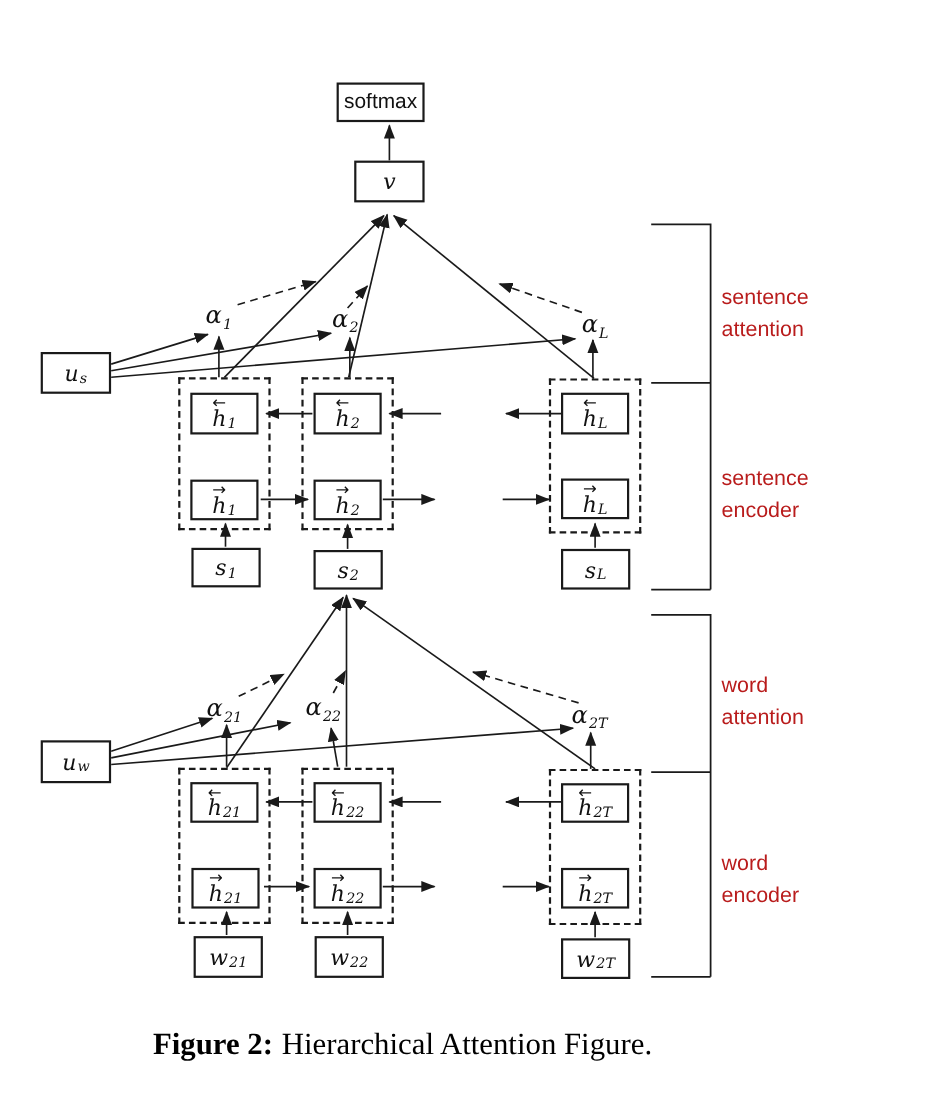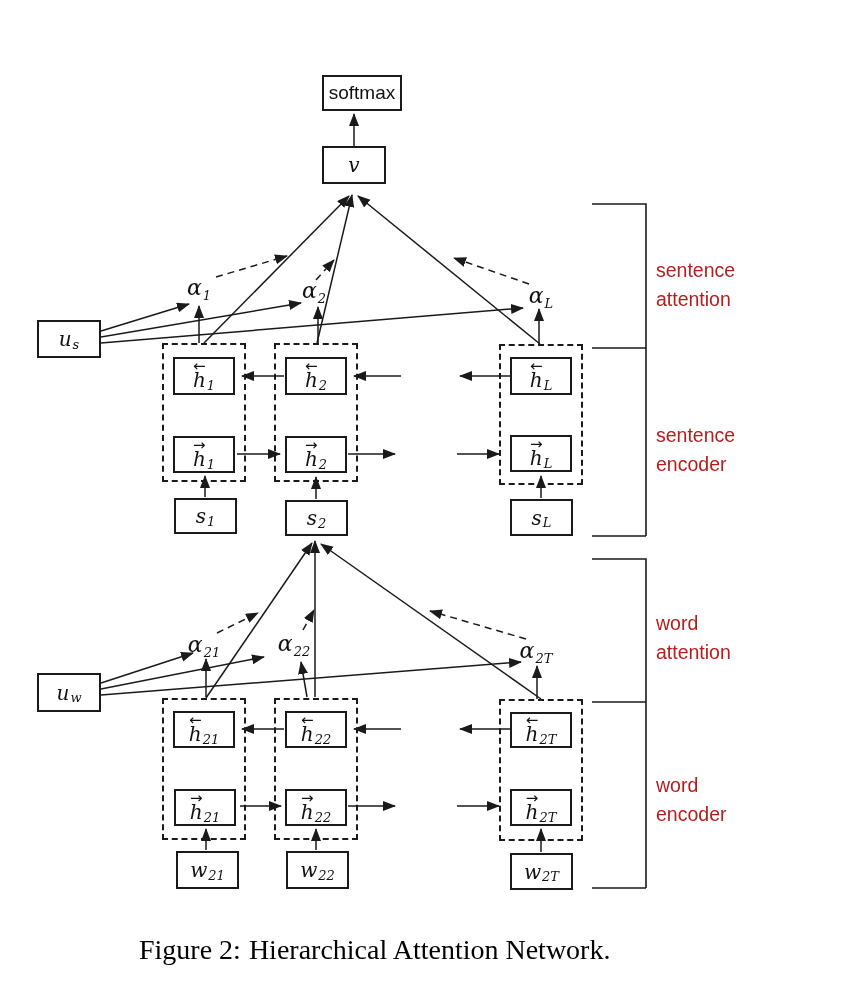--- a/index.html
+++ b/index.html
@@ -17,21 +17,21 @@
   .alpha-base{font-family:"DejaVu Serif",serif;font-style:italic;font-size:22px;line-height:1;}
   .hlabel{display:flex;align-items:flex-end;}
   .hcol{display:flex;flex-direction:column;align-items:center;}
   .hover{font-family:"DejaVu Sans",sans-serif;font-size:15px;line-height:9px;font-style:normal;}
   .hbase{font-family:"DejaVu Serif",serif;font-style:italic;font-size:20px;line-height:19px;}
   .hsub{font-family:"DejaVu Serif",serif;font-style:italic;font-size:13px;display:inline-block;
         transform:translateY(3px);margin-left:1px;}
   .blabel{position:absolute;left:656px;font-size:19.5px;line-height:29px;color:#b91c1c;z-index:4;}
   .caption{position:absolute;left:139px;top:932px;font-family:"Liberation Serif",serif;
            font-size:28px;line-height:36px;color:#000;z-index:4;white-space:nowrap;}
-  .caption .cap-label{font-weight:normal;}
+  .caption .cap-label{font-weight:bold;}
   .caption .cap-text{margin-left:8px;}
 </style>
 </head>
 <body>
 
 <div class="canvas">
 
   <svg class="wires" width="854" height="994" viewBox="0 0 854 994">
     <defs>
       <marker id="ah" markerUnits="userSpaceOnUse" markerWidth="14" markerHeight="11" refX="12" refY="5" orient="auto">
@@ -109,21 +109,21 @@
     </g>
   </svg>
 
   <div class="dashed" style="left:162px;top:343px;width:84px;height:139px"></div>
   <div class="dashed" style="left:274px;top:343px;width:84px;height:139px"></div>
   <div class="dashed" style="left:499px;top:344px;width:84px;height:141px"></div>
   <div class="dashed" style="left:162px;top:698px;width:84px;height:142px"></div>
   <div class="dashed" style="left:274px;top:698px;width:84px;height:142px"></div>
   <div class="dashed" style="left:499px;top:699px;width:84px;height:142px"></div>
 
-  <div class="node" style="left:322px;top:75px;width:80px;height:36px">
+  <div class="node" style="left:306px;top:75px;width:80px;height:36px">
     <span class="plain">softmax</span>
   </div>
   <div class="node" style="left:322px;top:146px;width:64px;height:38px">
     <span class="math">v</span>
   </div>
 
   <div class="node" style="left:37px;top:320px;width:64px;height:38px">
     <span class="math">u</span>
       <span class="msub">s</span>
   </div>
@@ -305,16 +305,16 @@
   <div class="blabel" style="top:609px">
     <div>word</div>
     <div>attention</div>
   </div>
   <div class="blabel" style="top:771px">
     <div>word</div>
     <div>encoder</div>
   </div>
 
   <div class="caption">
-    <span class="cap-label">Figure 2:</span><span class="cap-text">Hierarchical Attention Network.</span>
+    <span class="cap-label">Figure 2:</span><span class="cap-text">Hierarchical Attention Figure.</span>
   </div>
 
 </div>
 
 </body></html>

